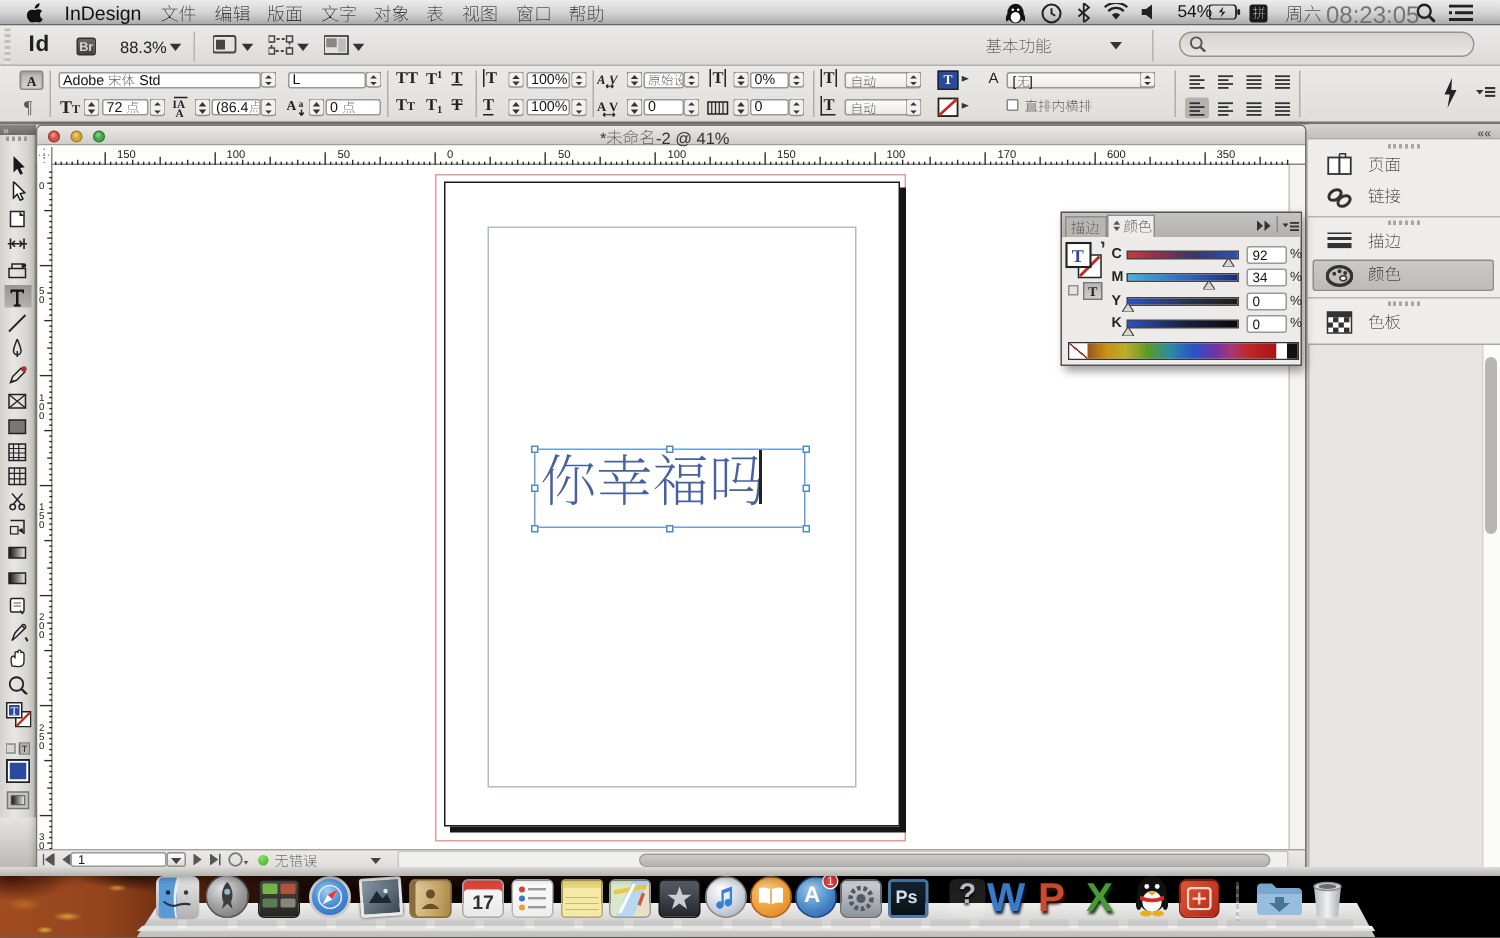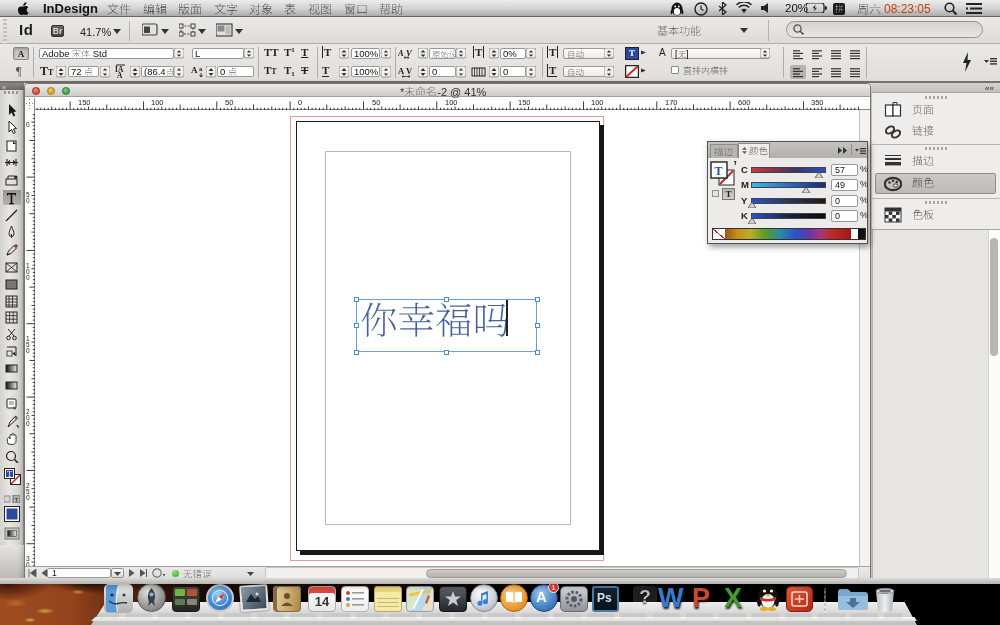--- a/index.html
+++ b/index.html
@@ -114,21 +114,21 @@
     <path d="M2 12 L7 4 L11 9 L14 6 L17 12Z" fill="#1d2833"></path>
     <circle cx="13" cy="4" r="1.5" fill="#d8e4ee"></circle>
   </svg>
 <div class="ab" style="left:273px;top:586px;width:28px;height:26px;border-radius:4px;background:linear-gradient(#d8c49a,#b89066)"></div>
 <div class="ab" style="left:273px;top:586px;width:28px;height:26px;border-radius:4px;background:linear-gradient(100deg,#e2d0a8,#c9a96a 60%,#a8854a);border:1px solid #8a6c3c;box-shadow:inset 3px 0 0 #8a6c3c"></div>
 <svg class="ab" style="left:278px;top:591px" width="18" height="15" viewBox="0 0 18 15">
     <circle cx="9" cy="5" r="3" fill="#6b4f28"></circle>
     <path d="M3 15 Q9 8 15 15Z" fill="#6b4f28"></path>
   </svg>
 <div class="ab" style="left:308px;top:586px;width:28px;height:26px;border-radius:4px;background:linear-gradient(#fdfdfd,#e8e8e8);border:1px solid #aaa;box-shadow:inset 0 6px 0 #e04438"></div>
-<div class="ab" style="left:308px;top:594px;width:28px;text-align:center;font-size:13px;font-weight:bold;color:#333">14</div>
+<div class="ab" style="left:308px;top:594px;width:28px;text-align:center;font-size:13px;font-weight:bold;color:#333">17</div>
 <div class="ab" style="left:341px;top:586px;width:28px;height:26px;border-radius:4px;background:linear-gradient(#fdfdfd,#eee);border:1px solid #b5b5b5"></div>
 <svg class="ab" style="left:344px;top:589px" width="22" height="20" viewBox="0 0 22 20">
     <circle cx="4" cy="4" r="2" fill="#d04438"></circle>
     <rect x="8" y="3" width="12" height="1.6" fill="#999"></rect>
     <circle cx="4" cy="10" r="2" fill="#3a78c2"></circle>
     <rect x="8" y="9" width="12" height="1.6" fill="#999"></rect>
     <circle cx="4" cy="16" r="2" fill="#e8a03a"></circle>
     <rect x="8" y="15" width="12" height="1.6" fill="#999"></rect>
   </svg>
 <div class="ab" style="left:374px;top:586px;width:28px;height:26px;border-radius:3px;background:linear-gradient(#fbf3c8 0 20%,#f5e9a8 20%);border:1px solid #b8a86a;box-shadow:inset 0 5px 0 #e8d87a"></div>
@@ -203,21 +203,21 @@
     <ellipse cx="13" cy="6" rx="6" ry="1.6" fill="#6a6e72"></ellipse>
   </svg>
 <div class="ab" style="left:92px;top:613px;width:810px;height:6px;opacity:.08;background:repeating-linear-gradient(90deg,#456 0 27px,transparent 27px 33px)"></div>
 <div class="ab" style="left:0;top:0;width:1000px;height:583px;background:#e5e3e1"></div>
 <div class="ab" style="left:0;top:0;width:1000px;height:17px;
 background:linear-gradient(#ececec,#d2d2d2 55%,#ababab);border-bottom:1px solid #666"></div>
 <svg class="ab" style="left:17px;top:2px" width="12" height="13" viewBox="0 0 12 13">
     <path d="M9.4 0.2 C9.5 1.1 9.1 2 8.5 2.7 C7.9 3.4 7 3.8 6.2 3.7 C6.1 2.9 6.5 2 7.1 1.4 C7.7 .7 8.7 .2 9.4 .2 Z" fill="#111"></path>
     <path d="M6.1 4.6 C7 4.6 7.6 4.1 8.7 4.1 C9.6 4.1 10.6 4.6 11.2 5.4 C10.2 6 9.6 6.9 9.7 8.1 C9.8 9.4 10.5 10.3 11.5 10.7 C11.1 11.7 10.1 13.1 9.1 13.1 C8.2 13.1 7.9 12.6 6.8 12.6 C5.7 12.6 5.3 13.1 4.4 13.1 C3.3 13.1 2.2 11.8 1.6 10.7 C.5 8.6 .9 6.1 2.3 5.1 C3 4.6 4.1 4.3 4.9 4.5 C5.4 4.6 5.7 4.6 6.1 4.6 Z" fill="#111"></path>
   </svg>
-<div class="ab" style="left:43px;top:1px;font-size:13px;font-weight:bold;color:#111">InDesign</div>
+<div class="ab" style="left:43px;top:1px;font-size:13px;font-weight:normal;color:#111">InDesign</div>
 <div class="ab" style="left:107px;top:2.5px">
     <svg class="zh" style="display:block" width="24.0" height="12" viewBox="0 0 2000 1000" fill="#111">
       <use href="#z0" x="0"></use>
       <use href="#z1" x="1000"></use>
     </svg>
   </div>
 <div class="ab" style="left:143px;top:2.5px">
     <svg class="zh" style="display:block" width="24.0" height="12" viewBox="0 0 2000 1000" fill="#111">
       <use href="#z2" x="0"></use>
       <use href="#z3" x="1000"></use>
@@ -280,54 +280,54 @@
     <path d="M4.5 0 L4.5 13 M4.5 0 L8 3 L1 9 M4.5 13 L8 10 L1 4" stroke="#222" stroke-width="1.2" fill="none"></path>
   </svg>
 <svg class="ab" style="left:736px;top:2px" width="16" height="12" viewBox="0 0 16 12">
     <path d="M8 11 L5.2 7.8 A4.5 4.5 0 0 1 10.8 7.8Z" fill="#222"></path>
     <path d="M2.8 5.4 A7.5 7.5 0 0 1 13.2 5.4" stroke="#222" stroke-width="1.5" fill="none"></path>
     <path d="M.5 2.8 A11 11 0 0 1 15.5 2.8" stroke="#222" stroke-width="1.5" fill="none"></path>
   </svg>
 <svg class="ab" style="left:761px;top:2px" width="12" height="12" viewBox="0 0 12 12">
     <path d="M0 4 L3 4 L7 1 L7 11 L3 8 L0 8Z" fill="#222"></path>
   </svg>
-<div class="ab" style="left:785px;top:2px;font-size:11.5px;color:#111">20%</div>
+<div class="ab" style="left:785px;top:2px;font-size:11.5px;color:#111">54%</div>
 <svg class="ab" style="left:806px;top:3px" width="21" height="10" viewBox="0 0 21 10">
     <rect x="0" y="0" width="18" height="10" rx="2.5" fill="none" stroke="#222" stroke-width="1.2"></rect>
     <rect x="18.8" y="3" width="2" height="4" rx="1" fill="#222"></rect>
     <path d="M9.5 1.5 L6.5 5.2 L8.8 5.2 L7.8 8.5 L11 4.8 L8.8 4.8Z" fill="#222"></path>
   </svg>
 <div class="ab" style="left:833px;top:2.5px;width:12px;height:12px;background:#1a1a1a;border-radius:2px"></div>
 <div class="ab" style="left:834.5px;top:4px">
     <svg class="zh" style="display:block" width="9.0" height="9" viewBox="0 0 1000 1000" fill="#fff">
       <use href="#z48" x="0"></use>
     </svg>
   </div>
 <div class="ab" style="left:857px;top:2.5px">
     <svg class="zh" style="display:block" width="24.0" height="12" viewBox="0 0 2000 1000" fill="#111">
       <use href="#z16" x="0"></use>
       <use href="#z17" x="1000"></use>
     </svg>
   </div>
-<div class="ab" style="left:884px;top:1.5px;font-size:12px;color:#c2410c">08:23:05</div>
+<div class="ab" style="left:884px;top:1.5px;font-size:16px;color:#737373">08:23:05</div>
 <svg class="ab" style="left:944px;top:2px" width="13" height="13" viewBox="0 0 13 13">
     <circle cx="5.5" cy="5.5" r="4.3" fill="none" stroke="#222" stroke-width="1.6"></circle>
     <path d="M8.8 8.8 L12.5 12.5" stroke="#222" stroke-width="2"></path>
   </svg>
 <svg class="ab" style="left:966px;top:3px" width="16" height="11" viewBox="0 0 16 11">
     <rect x="0" y="0" width="16" height="2" fill="#222"></rect>
     <rect x="4" y="4.5" width="12" height="2" fill="#222"></rect>
     <rect x="0" y="9" width="16" height="2" fill="#222"></rect>
     <rect x="0" y="4.5" width="2" height="2" fill="#222"></rect>
   </svg>
 <div class="ab" style="left:0;top:17px;width:1000px;height:27px;background:linear-gradient(#ebeae8,#dddbd8);border-bottom:1px solid #b0aeab"></div>
 <div class="ab" style="left:3px;top:19px;width:4px;height:62px;background:repeating-linear-gradient(#c2c0bd 0 2px,#e5e3e0 2px 4px)"></div>
 <div class="ab" style="left:19px;top:21px;font-size:15px;font-weight:bold;color:#1d1d1d;letter-spacing:.5px">Id</div>
 <div class="ab" style="left:51px;top:25px;width:13px;height:12px;background:linear-gradient(#6a6865,#44423f);border:1px solid #333;border-radius:2px;color:#d8d6d2;font-size:8.5px;font-weight:bold;text-align:center;line-height:11px">Br</div>
-<div class="ab" style="left:80px;top:26px;font-size:11px;color:#222">41.7%</div>
+<div class="ab" style="left:80px;top:26px;font-size:11px;color:#222">88.3%</div>
 <svg class="ab" style="left:113px;top:28.5px" width="8" height="5" viewBox="0 0 8 5">
     <path d="M0 0 L8 0 L4 5Z" fill="#333"></path>
   </svg>
 <div class="ab" style="left:129px;top:21px;width:1px;height:20px;background:#b5b3b0"></div>
 <svg class="ab" style="left:142px;top:22px" width="17" height="16" viewBox="0 0 17 16">
     <rect x="0" y="2" width="15" height="11" rx="1.5" fill="none" stroke="#444" stroke-width="1.2"></rect>
     <rect x="2" y="4.5" width="6" height="6.5" fill="#444"></rect>
   </svg>
 <svg class="ab" style="left:161px;top:28.5px" width="8" height="5" viewBox="0 0 8 5">
     <path d="M0 0 L8 0 L4 5Z" fill="#333"></path>
@@ -1309,28 +1309,28 @@
 <path d="M25 4 Q27 1 24 0" stroke="#333" fill="none"></path>
     <path d="M24 0 L26.5 0 L25 2.5Z" fill="#333"></path>
   </svg>
 <div class="ab" style="left:712px;top:190px;width:7px;height:7px;background:#e5e3e0;border:1px solid #94928e"></div>
 <div class="ab" style="left:722px;top:188px;width:13px;height:12px;background:linear-gradient(#b8b6b2,#d0cecb);border:1px solid #777;text-align:center;font-size:9px;font-weight:bold;font-family:'Liberation Serif',serif;color:#222;line-height:11px">T</div>
 <div class="ab" style="left:741px;top:165px;font-size:9.5px;font-weight:bold;color:#222;line-height:1">C</div>
 <div class="ab" style="left:751px;top:167px;width:75px;height:6px;background:linear-gradient(90deg,#c83a3a,#8a3050 30%,#3a3668 60%,#2a50b8 100%);border:1px solid #444"></div>
 <svg class="ab" style="left:814.66px;top:171.5px" width="8" height="6" viewBox="0 0 8 6">
     <path d="M4 0 L8 6 L0 6Z" fill="#d8d6d3" stroke="#444" stroke-width=".8"></path>
   </svg>
-<div class="ab fld" style="left:831px;top:164px;width:27px;height:12px;font-size:9px;color:#111;line-height:11px;padding-left:3px;white-space:nowrap;overflow:hidden">57</div>
+<div class="ab fld" style="left:831px;top:164px;width:27px;height:12px;font-size:9px;color:#111;line-height:11px;padding-left:3px;white-space:nowrap;overflow:hidden">92</div>
 <div class="ab" style="left:860px;top:164px;font-size:9px;color:#222">%</div>
 <div class="ab" style="left:741px;top:180.4px;font-size:9.5px;font-weight:bold;color:#222;line-height:1">M</div>
 <div class="ab" style="left:751px;top:182.4px;width:75px;height:6px;background:linear-gradient(90deg,#38b8e8,#2a6cc8 50%,#1c2a78 100%);border:1px solid #444"></div>
 <svg class="ab" style="left:801.52px;top:186.9px" width="8" height="6" viewBox="0 0 8 6">
     <path d="M4 0 L8 6 L0 6Z" fill="#d8d6d3" stroke="#444" stroke-width=".8"></path>
   </svg>
-<div class="ab fld" style="left:831px;top:179.4px;width:27px;height:12px;font-size:9px;color:#111;line-height:11px;padding-left:3px;white-space:nowrap;overflow:hidden">49</div>
+<div class="ab fld" style="left:831px;top:179.4px;width:27px;height:12px;font-size:9px;color:#111;line-height:11px;padding-left:3px;white-space:nowrap;overflow:hidden">34</div>
 <div class="ab" style="left:860px;top:179.4px;font-size:9px;color:#222">%</div>
 <div class="ab" style="left:741px;top:195.7px;font-size:9.5px;font-weight:bold;color:#222;line-height:1">Y</div>
 <div class="ab" style="left:751px;top:197.7px;width:75px;height:6px;background:linear-gradient(90deg,#2a52c8,#28365a 50%,#201c10 100%);border:1px solid #444"></div>
 <svg class="ab" style="left:747.5px;top:202.2px" width="8" height="6" viewBox="0 0 8 6">
     <path d="M4 0 L8 6 L0 6Z" fill="#d8d6d3" stroke="#444" stroke-width=".8"></path>
   </svg>
 <div class="ab fld" style="left:831px;top:194.7px;width:27px;height:12px;font-size:9px;color:#111;line-height:11px;padding-left:3px;white-space:nowrap;overflow:hidden">0</div>
 <div class="ab" style="left:860px;top:194.7px;font-size:9px;color:#222">%</div>
 <div class="ab" style="left:741px;top:211px;font-size:9.5px;font-weight:bold;color:#222;line-height:1">K</div>
 <div class="ab" style="left:751px;top:213px;width:75px;height:6px;background:linear-gradient(90deg,#2a52c8,#1a2048 50%,#0a0a0a 100%);border:1px solid #444"></div>

